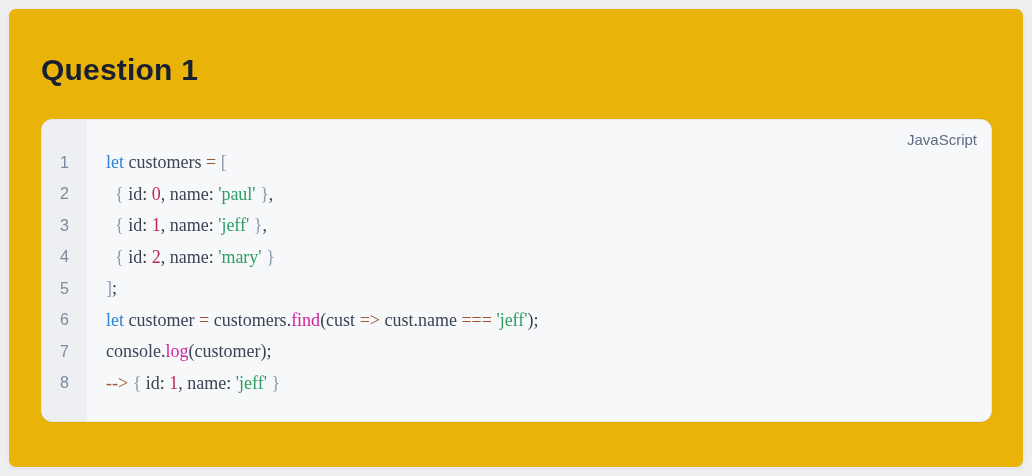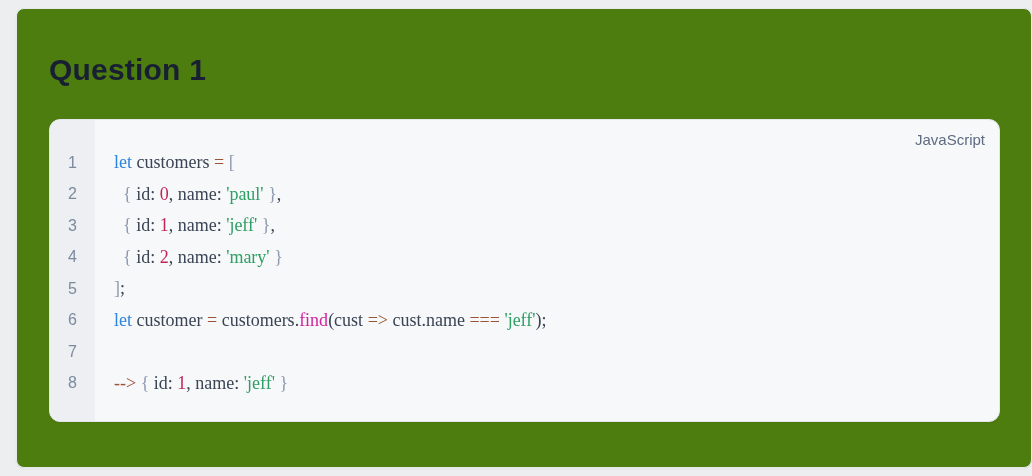--- a/index.html
+++ b/index.html
@@ -4,23 +4,23 @@
 <style>
   html, body { margin: 0; padding: 0; }
   body {
     width: 1032px; height: 476px;
     background: #edeef0;
     font-family: "Liberation Sans", sans-serif;
     overflow: hidden;
     position: relative;
   }
   .card {
-    position: absolute; left: 16px; top: 8px;
+    position: absolute; left: 8px; top: 8px;
     width: 1016px; height: 460px;
-    background: #4d7c0f;
+    background: #eab308;
     border: 1px solid #e7e9ec;
     border-radius: 8px;
     box-sizing: border-box;
     box-shadow: 0 1px 3px rgba(16,24,40,0.05);
   }
   .heading {
     position: absolute; left: 32px; top: 44px;
     font-size: 30px; font-weight: 700;
     color: var(--c-heading, #191f33);
     letter-spacing: 0.2px;
@@ -104,20 +104,21 @@
         <div class="code-row">
           <span class="line-num">5</span>
           <span class="line-code"><span class="tok-punctuation">]</span><span class="tok-plain">;</span></span>
         </div>
         <div class="code-row">
           <span class="line-num">6</span>
           <span class="line-code"><span class="tok-keyword">let</span><span class="tok-plain"> customer </span><span class="tok-operator">=</span><span class="tok-plain"> customers.</span><span class="tok-function">find</span><span class="tok-plain">(cust </span><span class="tok-operator">=&gt;</span><span class="tok-plain"> cust.name </span><span class="tok-operator">===</span><span class="tok-plain"> </span><span class="tok-string">'jeff'</span><span class="tok-plain">);</span></span>
         </div>
         <div class="code-row">
           <span class="line-num">7</span>
+          <span class="line-code"><span class="tok-plain">console.</span><span class="tok-function">log</span><span class="tok-plain">(customer);</span></span>
         </div>
         <div class="code-row">
           <span class="line-num">8</span>
           <span class="line-code"><span class="tok-operator">--&gt;</span><span class="tok-plain"> </span><span class="tok-punctuation">{</span><span class="tok-plain"> id: </span><span class="tok-number">1</span><span class="tok-plain">, name: </span><span class="tok-string">'jeff'</span><span class="tok-plain"> </span><span class="tok-punctuation">}</span></span>
         </div>
       </div>
   </div>
 </div>
 
 </body></html>

